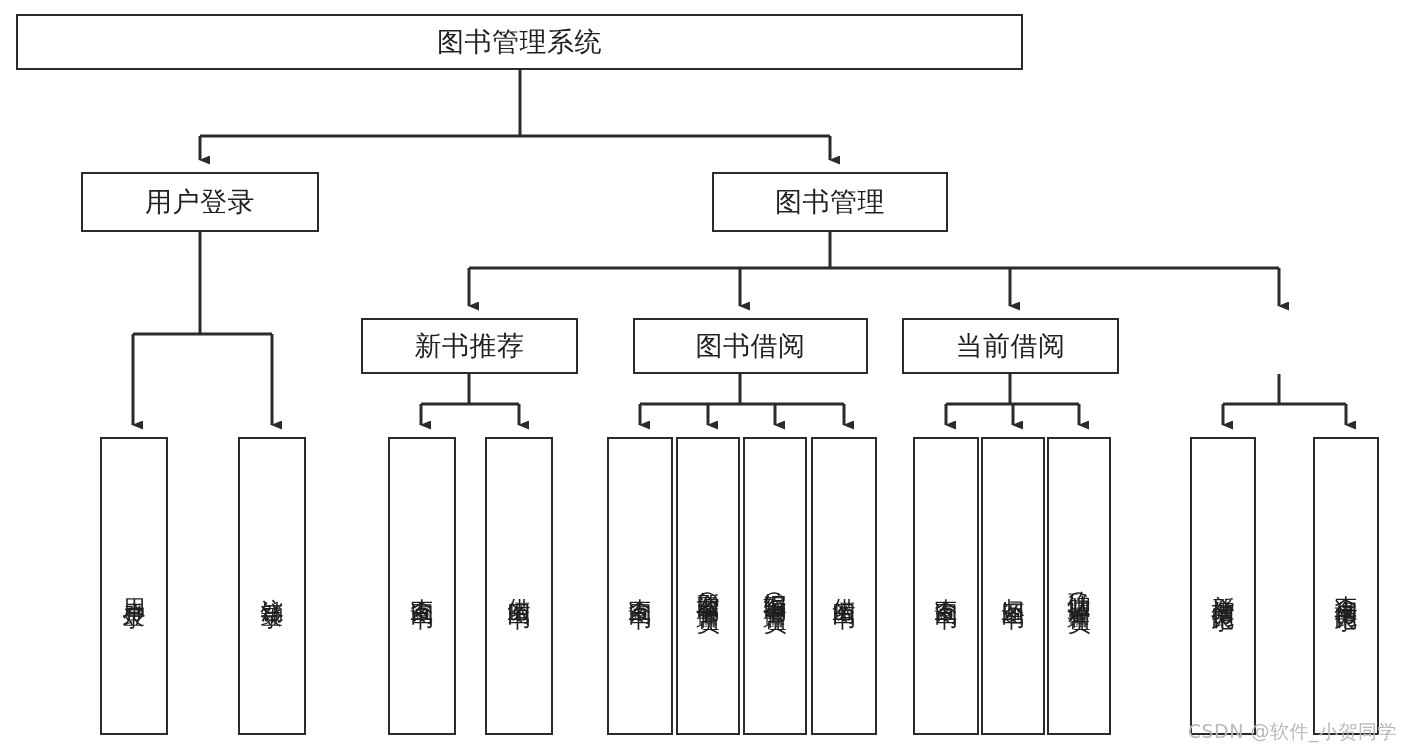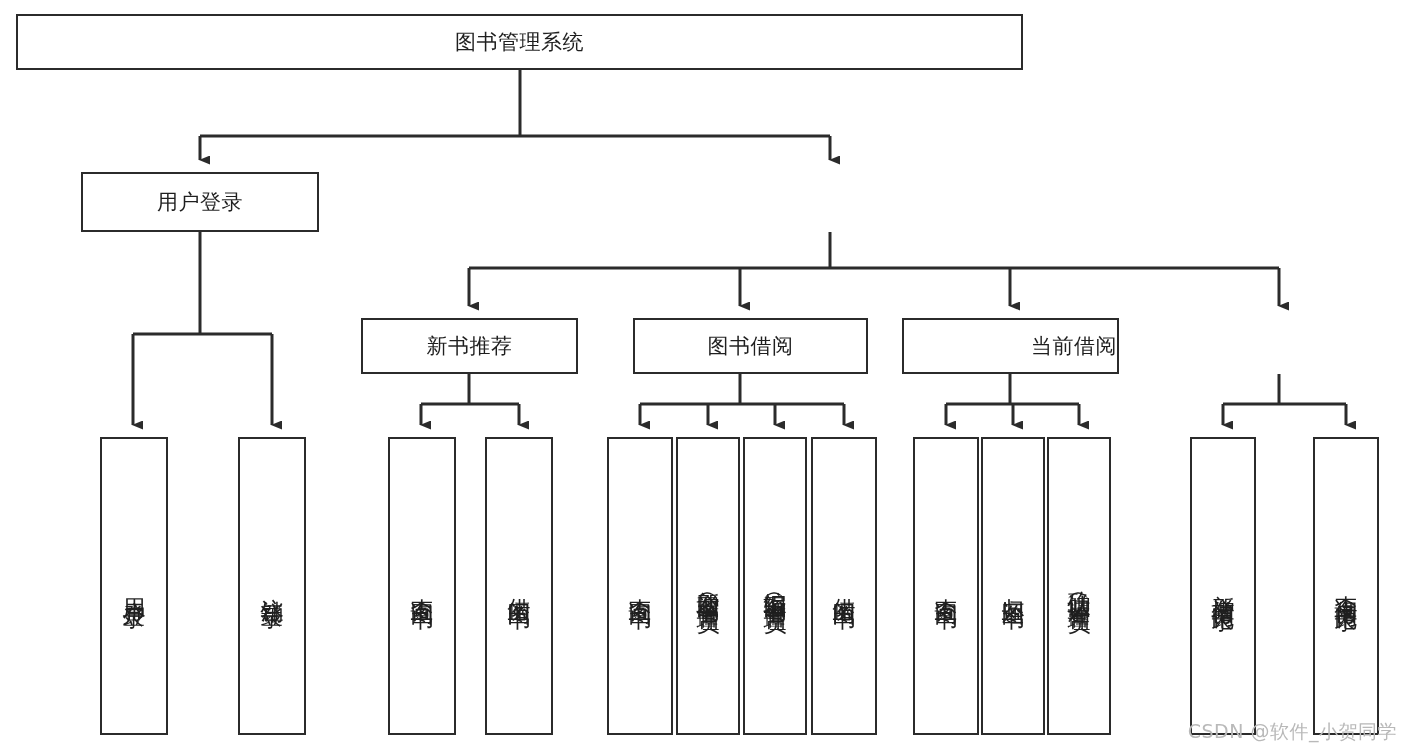--- a/index.html
+++ b/index.html
@@ -36,21 +36,21 @@
     color: #1f1f1f;
   }
   .node .label {
     display: block;
     text-align: center;
     line-height: 1.18;
     letter-spacing: 0.5px;
   }
   
   .node.horiz .label {
-    font-size: 21px;
+    font-size: 27px;
     white-space: nowrap;
   }
   
   .node.vert {
     align-items: center;
     justify-content: center;
   }
   .node.vert .label {
     writing-mode: vertical-rl;
     text-orientation: upright;
@@ -129,30 +129,33 @@
   </svg>
 
   <div class="node horiz" style="left:16px; top:14px; width:1007px; height:56px;">
     <span class="label">图书管理系统</span>
   </div>
 
   <div class="node horiz" style="left:81px; top:172px; width:238px; height:60px;">
     <span class="label">用户登录</span>
   </div>
 
+  <div class="node horiz" style="left:712px; top:172px; width:236px; height:60px;">
+    <span class="label">图书管理</span>
+  </div>
 
   <div class="node horiz" style="left:361px; top:318px; width:217px; height:56px;">
     <span class="label">新书推荐</span>
   </div>
 
   <div class="node horiz" style="left:633px; top:318px; width:235px; height:56px;">
     <span class="label">图书借阅</span>
   </div>
 
-  <div class="node horiz" style="left:902px; top:318px; width:217px; height:56px;justify-content:flex-end;">
+  <div class="node horiz" style="left:902px; top:318px; width:217px; height:56px;">
     <span class="label">当前借阅</span>
   </div>
 
 
   <div class="node vert" style="left:100px; top:437px; width:68px; height:298px;">
     <span class="label">用户登录</span>
   </div>
 
   <div class="node vert" style="left:238px; top:437px; width:68px; height:298px;">
     <span class="label">注销登录</span>

